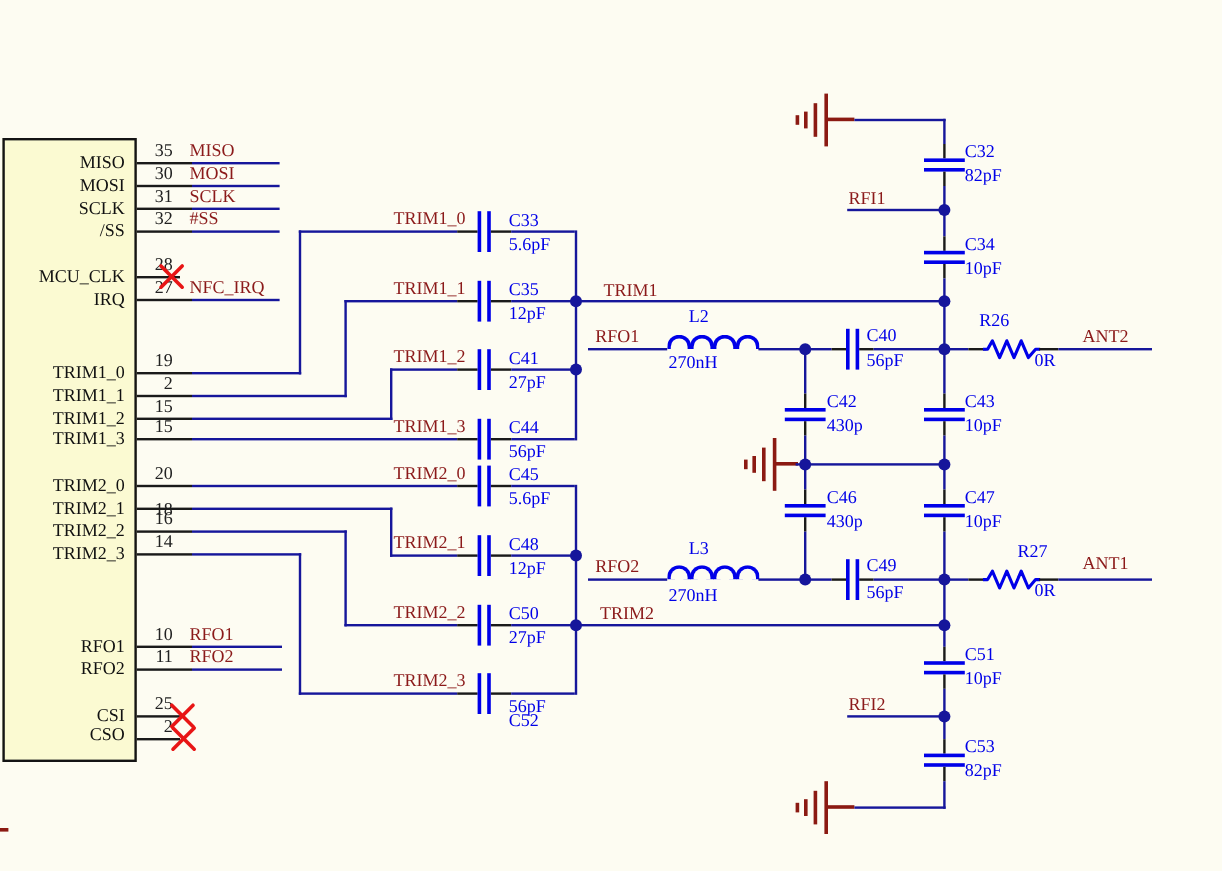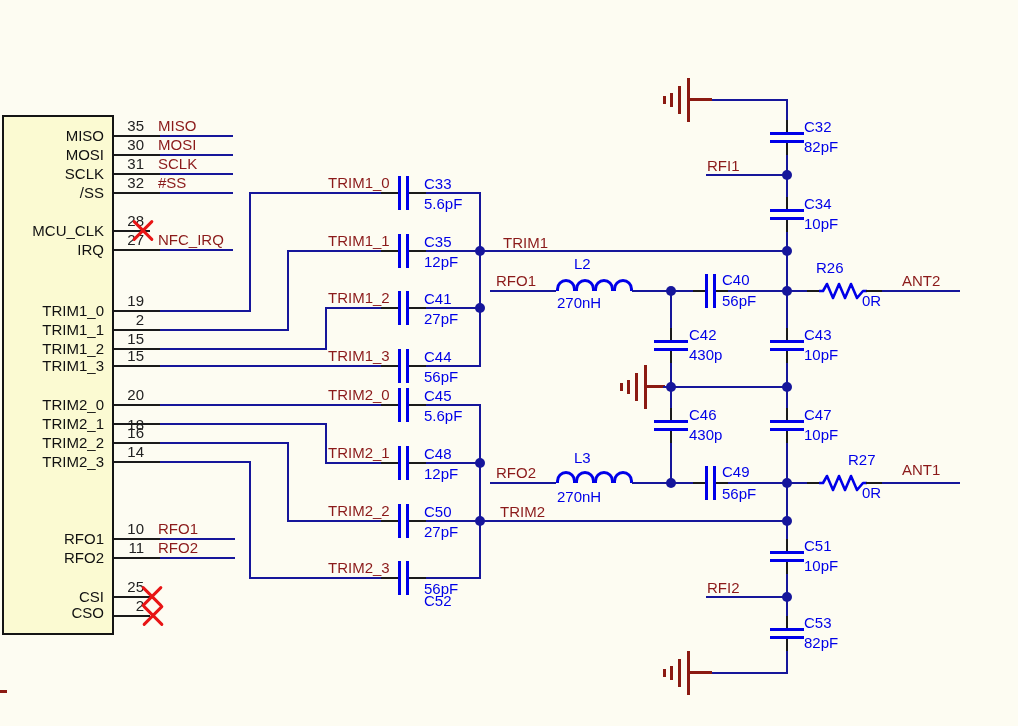--- a/index.html
+++ b/index.html
@@ -1,17 +1,17 @@
 <!DOCTYPE html>
 <html style="--background: #FDFCF2; --wire: #16169B; --component: #0000E8; --net-label: #8B1A1A; --power: #8B1A12; --no-connect: #E81515; --ic-fill: #FBFAD2; --pin-line: #1A1A1A;"><head>
 <meta charset="utf-8">
 <style>
   html,body{margin:0;padding:0}
   .sheet{position:relative;width:1018px;height:726px;background:var(--background,#FDFCF2);
-         font-family:Liberation Sans, sans-serif;overflow:hidden}
+         font-family:Liberation Serif, serif;overflow:hidden}
   .h,.hb,.hp{position:absolute;height:2px}
   .h{background:var(--wire,#16169B)}
   .hb{background:var(--pin-line,#1A1A1A)}
   .hp{background:var(--power,#8B1A12);height:3px}
   .v,.vb{position:absolute;width:2px}
   .v{background:var(--wire,#16169B)}
   .vb{background:var(--pin-line,#1A1A1A)}
   .dot{position:absolute;width:10px;height:10px;border-radius:50%;background:var(--wire,#16169B)}
   .t{position:absolute;font-size:15px;line-height:16px;white-space:nowrap}
   .net{color:var(--net-label,#8B1A1A)}

